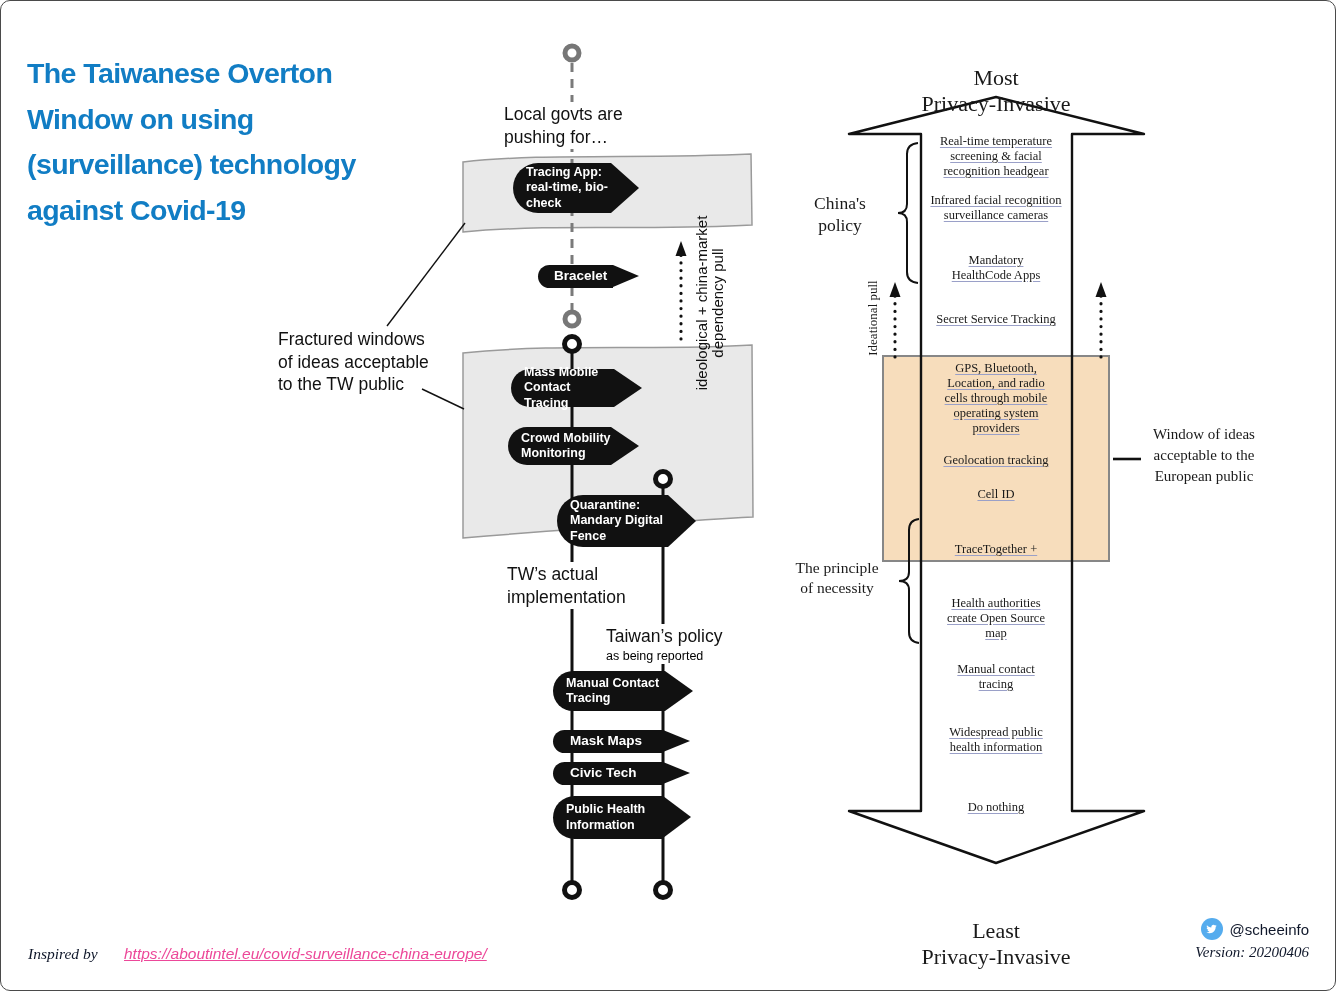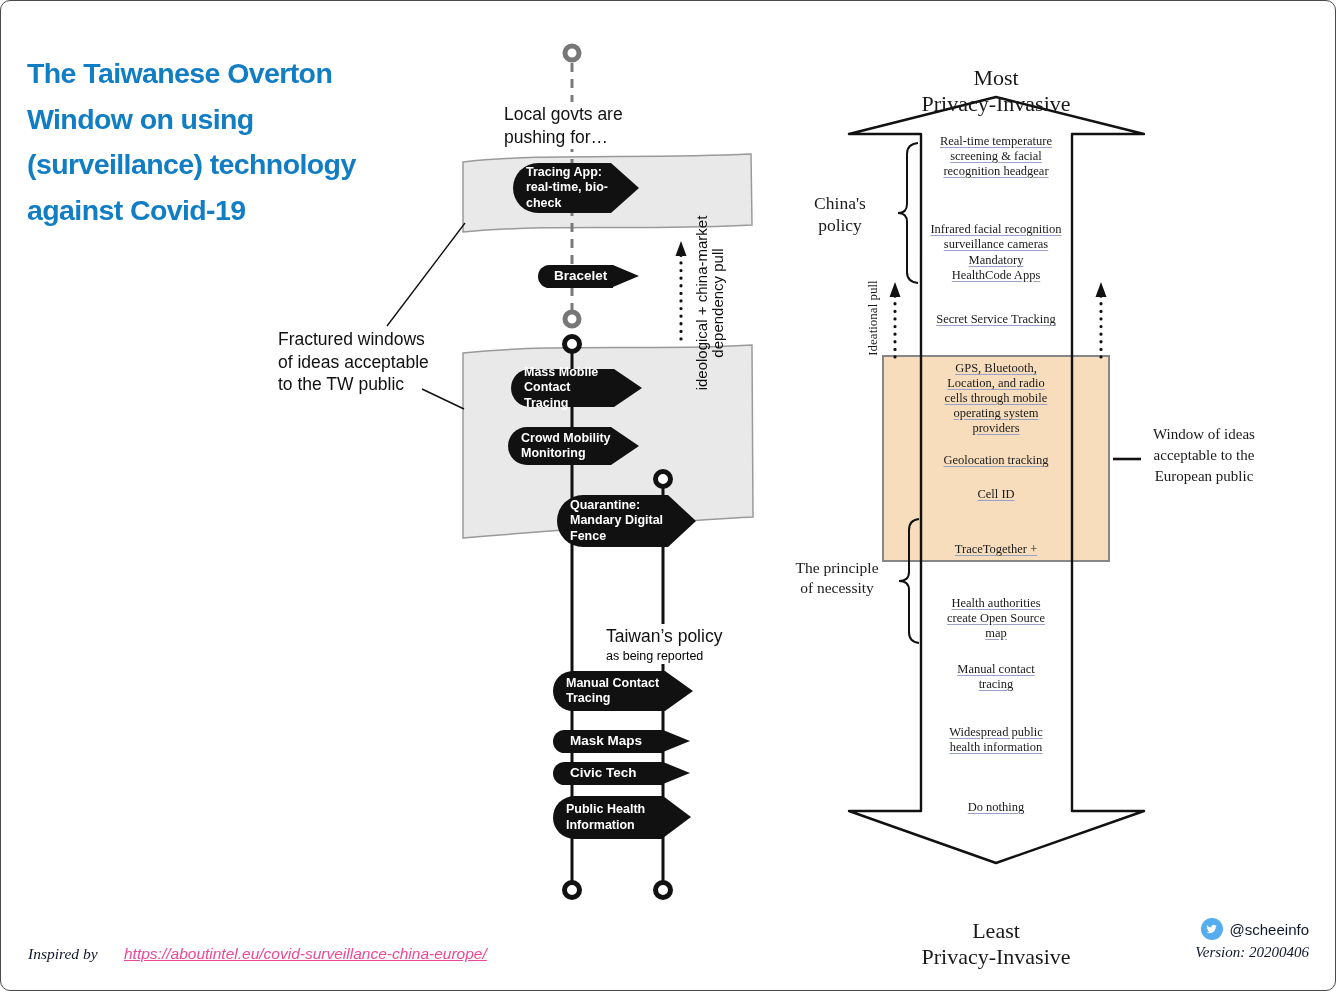--- a/index.html
+++ b/index.html
@@ -92,20 +92,22 @@
 (surveillance) technology
 against Covid-19</div>
 
   <div class="abs txt plain-label whitebg pre" style="left:500px;top:93px;margin-top:8px;">Local govts are
 pushing for…</div>
   <div class="abs txt plain-label pre" style="left:277px;top:327px;">Fractured windows
 of ideas acceptable
 to the TW public</div>
   <div class="abs txt rot pre" style="left:610px;top:285px;width:200px;height:34px;font-size:15px;line-height:16px;color:#111;">ideological + china-market
 dependency pull</div>
+  <div class="abs txt plain-label whitebg pre" style="left:503px;top:561px;">TW’s actual
+implementation</div>
   <div class="abs txt whitebg" style="left:595px;top:623px;margin-left:7px;">
     <div class="plain-label">Taiwan’s policy</div>
     <div class="policy-sub">as being reported</div>
   </div>
 
   <div class="flow-arrow" style="left:512px;top:162px;width:98px;--h:50px;--tip:28px;">
       <span>Tracing App: real-time, bio-check</span>
     </div>
   <div class="flow-arrow" style="left:537px;top:264px;width:75px;--h:23px;--tip:26px;--pl:16px;font-size:13.5px;">
       <span>Bracelet</span>
@@ -141,21 +143,21 @@
   <div class="abs txt serif rot" style="left:826px;top:309px;width:92px;height:16px;font-size:13px;">Ideational pull</div>
   <div class="abs txt serif pre" style="left:778px;top:557px;width:116px;font-size:15.5px;line-height:20px;text-align:center;">The principle
 of necessity</div>
   <div class="abs txt serif serif-item pre" style="top:133px;">Real-time temperature
 screening &amp; facial
 recognition headgear</div>
 
   <div class="abs txt serif pre" style="left:1136px;top:423px;width:134px;font-size:15px;line-height:21px;text-align:center;">Window of ideas
 acceptable to the
 European public</div>
-  <div class="abs txt serif serif-item pre" style="top:221px;">Infrared facial recognition
+  <div class="abs txt serif serif-item pre" style="top:192px;">Infrared facial recognition
 surveillance cameras</div>
   <div class="abs txt serif serif-item pre" style="top:252px;">Mandatory
 HealthCode Apps</div>
   <div class="abs txt serif serif-item pre" style="top:311px;">Secret Service Tracking</div>
   <div class="abs txt serif serif-item pre" style="top:360px;">GPS, Bluetooth,
 Location, and radio
 cells through mobile
 operating system
 providers</div>
   <div class="abs txt serif serif-item pre" style="top:452px;">Geolocation tracking</div>

